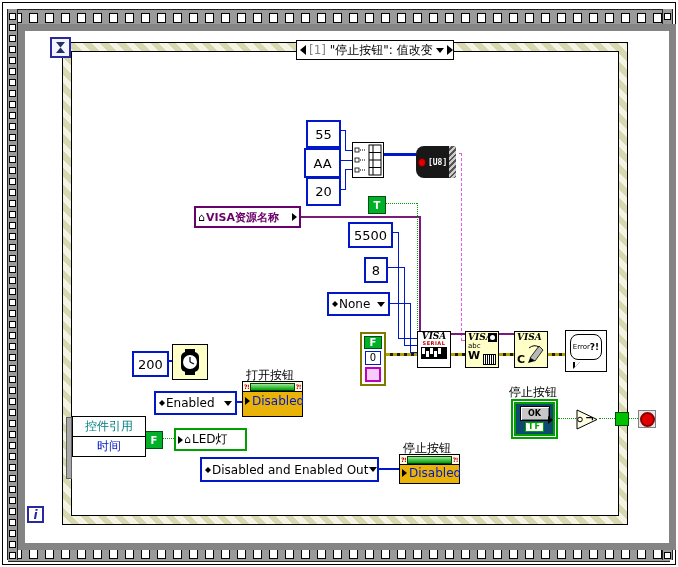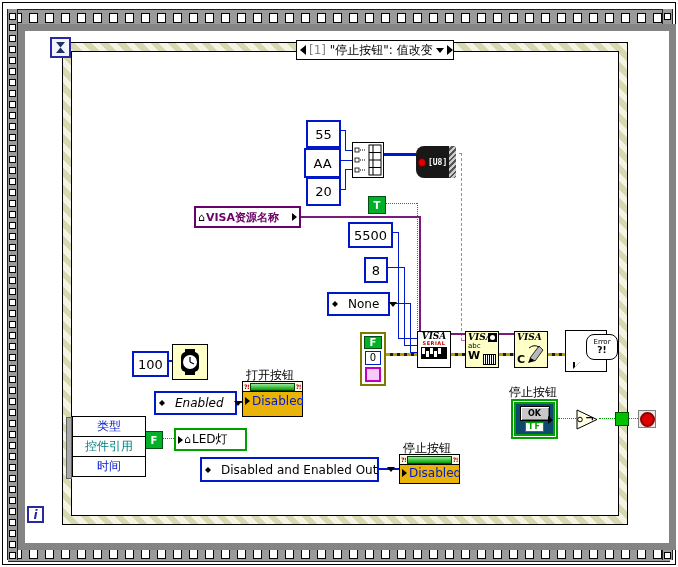--- a/index.html
+++ b/index.html
@@ -27,21 +27,21 @@
   .selbox .lab{flex:1;text-align:center;white-space:nowrap;}
   
   .tl{width:0;height:0;border-top:5px solid transparent;border-bottom:5px solid transparent;border-right:6px solid #000;}
   .tr{width:0;height:0;border-top:5px solid transparent;border-bottom:5px solid transparent;border-left:6px solid #000;}
   .td{width:0;height:0;border-left:4px solid transparent;border-right:4px solid transparent;border-top:5px solid #000;}
   .tr4{width:0;height:0;border-top:4px solid transparent;border-bottom:4px solid transparent;border-left:5px solid #000;}
   .tl3{width:0;height:0;border-top:3px solid transparent;border-bottom:3px solid transparent;border-right:3px solid #000;}
   .tr3{width:0;height:0;border-top:3px solid transparent;border-bottom:3px solid transparent;border-left:3px solid #000;}
   
   .num{background:#fff;border:2px solid #0018C8;display:flex;align-items:center;justify-content:center;font-size:13px;text-align:right;}
-  .enum{background:#fff;border:2px solid #0018C8;display:flex;align-items:center;font-size:12px;padding:0 3px;gap:10px;white-space:nowrap;}
+  .enum{background:#fff;border:2px solid #0018C8;display:flex;align-items:center;font-size:12px;padding:0 3px;gap:1px;white-space:nowrap;}
   .bool{background:#00B028;border:1px solid #005010;color:#fff;font-weight:bold;font-size:10px;
         display:flex;align-items:center;justify-content:center;}
   .blueterm{background:#f4f4ff;border:2px solid #2828A0;display:flex;align-items:center;justify-content:center;}
   .lbl{font-size:12px;white-space:nowrap;}
   
   .wbh{background:#0018C8;}
   .wph{background:#7A1A7A;}
   .wgh{height:0!important;border-top:1px dotted #00A000;}
   .wgv{width:0!important;border-left:1px dotted #00A000;}
   .wkh{height:0!important;border-top:1px dashed #E858E8;}
@@ -70,22 +70,22 @@
   
   .okouter{border:2px solid #00A000;background:#fff;padding:1px;}
   .okinner{border:2px solid #00A000;background:#0c4a6e;height:100%;box-sizing:border-box;display:flex;flex-direction:column;align-items:center;justify-content:center;gap:1px;position:relative;}
   .okbtn{width:28px;height:13px;background:#C8C8C8;border:1px solid #000;box-shadow:inset 1px 1px 0 #fff,inset -1px -1px 0 #707070;
          display:flex;align-items:center;justify-content:center;font-size:8px;font-weight:bold;}
   .tfchip{background:#fff;border:1px solid #00A000;color:#00A000;font-size:8px;font-weight:bold;line-height:8px;padding:0 2px;letter-spacing:1px;}
   
   .evrow{width:74px;height:21px;border:1px solid #000;background:#fff;display:flex;align-items:center;justify-content:center;font-size:12px;margin-top:-1px;box-sizing:border-box;}
   .c-blue{color:#0018C8;} .c-teal{color:#008080;}
   
-  .bubble{position:absolute;left:20px;top:3px;width:30px;height:24px;border:1px solid #000;border-radius:8px;background:#fff;
-          display:flex;flex-direction:column;align-items:center;justify-content:center;line-height:1;}
+  .bubble{position:absolute;left:4px;top:3px;width:30px;height:24px;border:1px solid #000;border-radius:8px;background:#fff;
+          display:flex;align-items:center;justify-content:center;line-height:1;}
   .bubble .e1{font-size:7px;} .bubble .e2{font-size:9px;font-weight:bold;}
   .tailA{position:absolute;left:7px;bottom:2px;width:0;height:0;border-top:7px solid #000;border-right:7px solid transparent;}
   .tailB{position:absolute;left:9px;bottom:4px;width:0;height:0;border-top:5px solid #fff;border-right:5px solid transparent;}
   .stopterm{background:#E8E8E8;border:1px solid #808080;display:flex;align-items:center;justify-content:center;}
   .stopdot{width:11px;height:11px;border-radius:50%;background:#E00000;border:2px solid #8B0000;}
   .tunnel{background:#00C000;border:1px solid #005000;}
   .iterm{background:#fff;border:2px solid #2828A0;color:#2828A0;font-weight:bold;font-style:italic;
          display:flex;align-items:center;justify-content:center;font-size:12px;}
 </style>
 </head>
@@ -245,38 +245,38 @@
 
   <div class="abs fnode" style="left:565px;top:330px;width:40px;height:40px;">
     <div class="bubble">
       <span class="e1">Error</span>
       <span class="e2">?!</span>
     </div>
     <span class="tailA"></span>
     <span class="tailB"></span>
   </div>
 
-  <div class="abs num" style="left:132px;top:351px;width:33px;height:22px;">100</div>
+  <div class="abs num" style="left:132px;top:351px;width:33px;height:22px;">200</div>
   <div class="abs fnode ynode" style="left:172px;top:344px;width:34px;height:34px;display:flex;align-items:center;justify-content:center;">
     <svg width="22" height="26" viewBox="0 0 22 26">
       <rect x="6" y="0" width="10" height="4" fill="#000"></rect>
       <rect x="6" y="22" width="10" height="4" fill="#000"></rect>
       <rect x="2" y="3" width="18" height="20" rx="5" fill="#000"></rect>
       <circle cx="11" cy="13" r="7" fill="#fff"></circle>
       <line x1="11" y1="13" x2="11" y2="8" stroke="#000" stroke-width="1.2"></line>
       <line x1="11" y1="13" x2="15" y2="15" stroke="#000" stroke-width="1.2"></line>
     </svg>
   </div>
 
   <div class="abs enum" style="left:154px;top:391px;width:83px;height:24px;box-sizing:border-box;">
     <span style="display:flex;">
         <span class="tl3"></span>
         <span class="tr3"></span>
       </span>
-    <span style="flex:1;font-style:italic;">Enabled</span>
+    <span style="flex:1;">Enabled</span>
     <span class="td"></span>
   </div>
   <div class="abs lbl" style="left:246px;top:367px;">打开按钮</div>
   <div class="abs pnode" style="left:242px;top:381px;width:61px;height:36px;box-sizing:border-box;">
     <div class="phead">
       <span class="pmark">?!</span>
       <span class="pbar"></span>
       <span class="pmark">?!</span>
     </div>
     <div class="pbody">
@@ -330,20 +330,19 @@
     <span style="position:absolute;left:9px;top:4px;font-size:11px;font-weight:bold;">¬</span>
   </div>
 
   <div class="abs tunnel" style="left:615px;top:412px;width:12px;height:12px;"></div>
   <div class="abs stopterm" style="left:638px;top:410px;width:18px;height:18px;box-sizing:border-box;">
     <span class="stopdot"></span>
   </div>
 
   <div class="abs" style="left:66px;top:417px;width:6px;height:62px;background:#A8A8A8;border:1px solid #606060;box-sizing:border-box;"></div>
   <div class="abs" style="left:72px;top:417px;">
-    <div class="evrow c-blue">类型</div>
     <div class="evrow c-teal">控件引用</div>
     <div class="evrow c-blue">时间</div>
   </div>
 
   <div class="abs iterm" style="left:27px;top:506px;width:17px;height:17px;box-sizing:border-box;">i</div>
 
 </div>
 
 </body></html>

